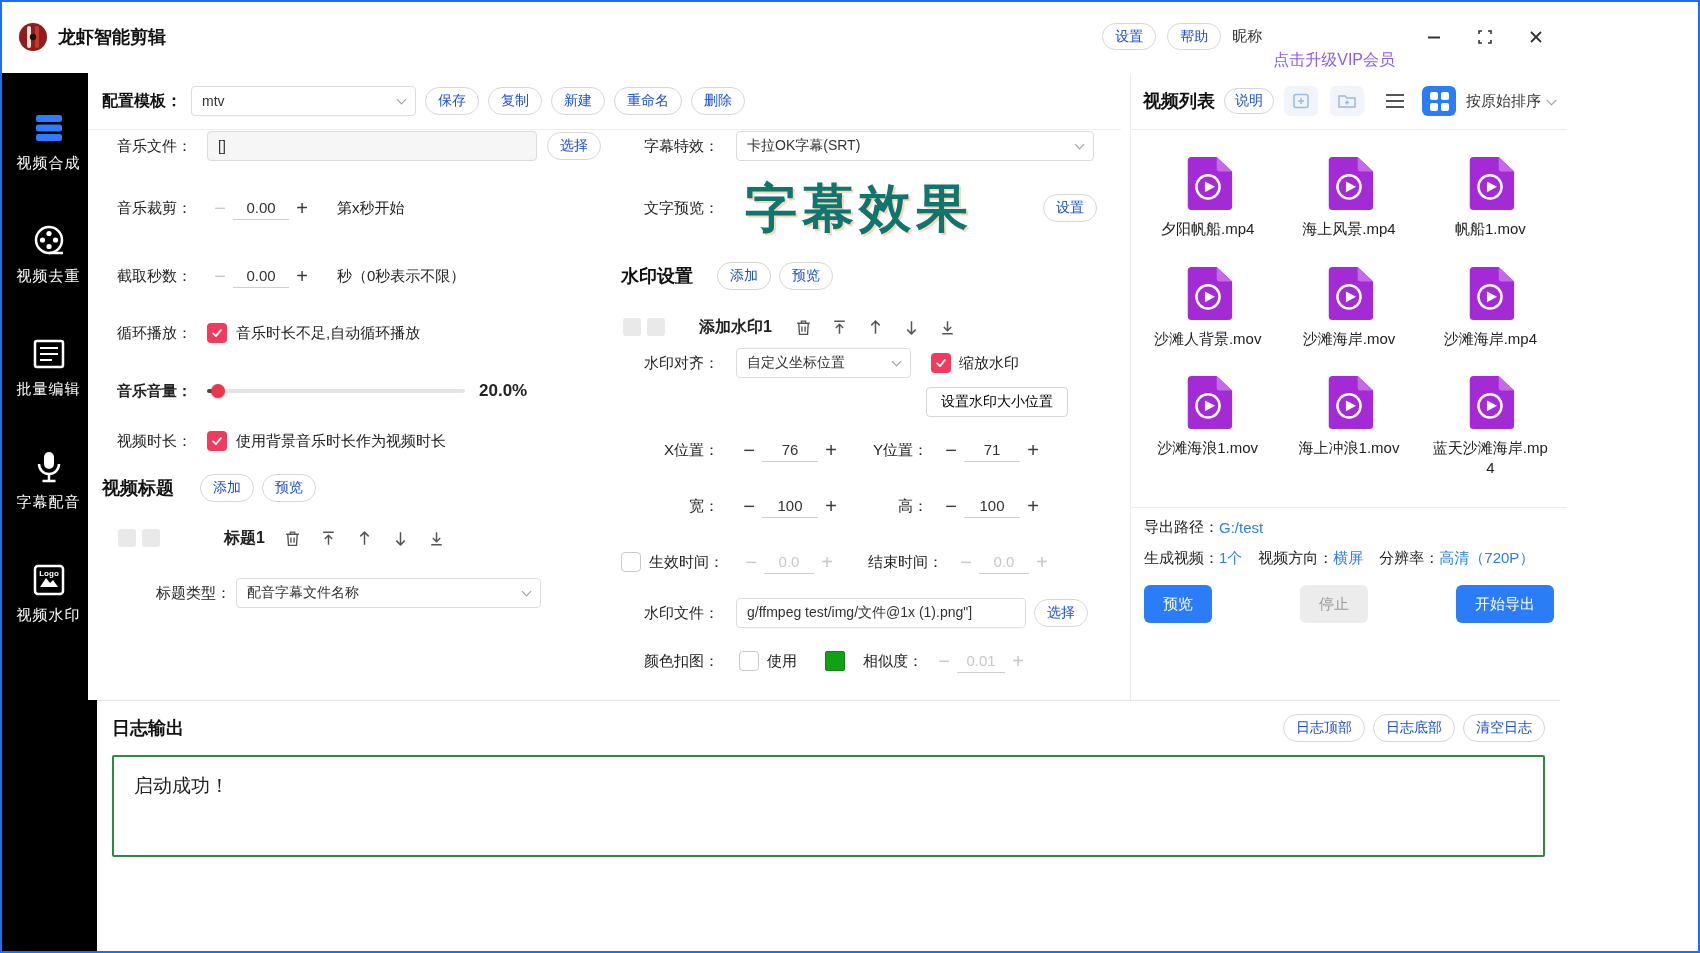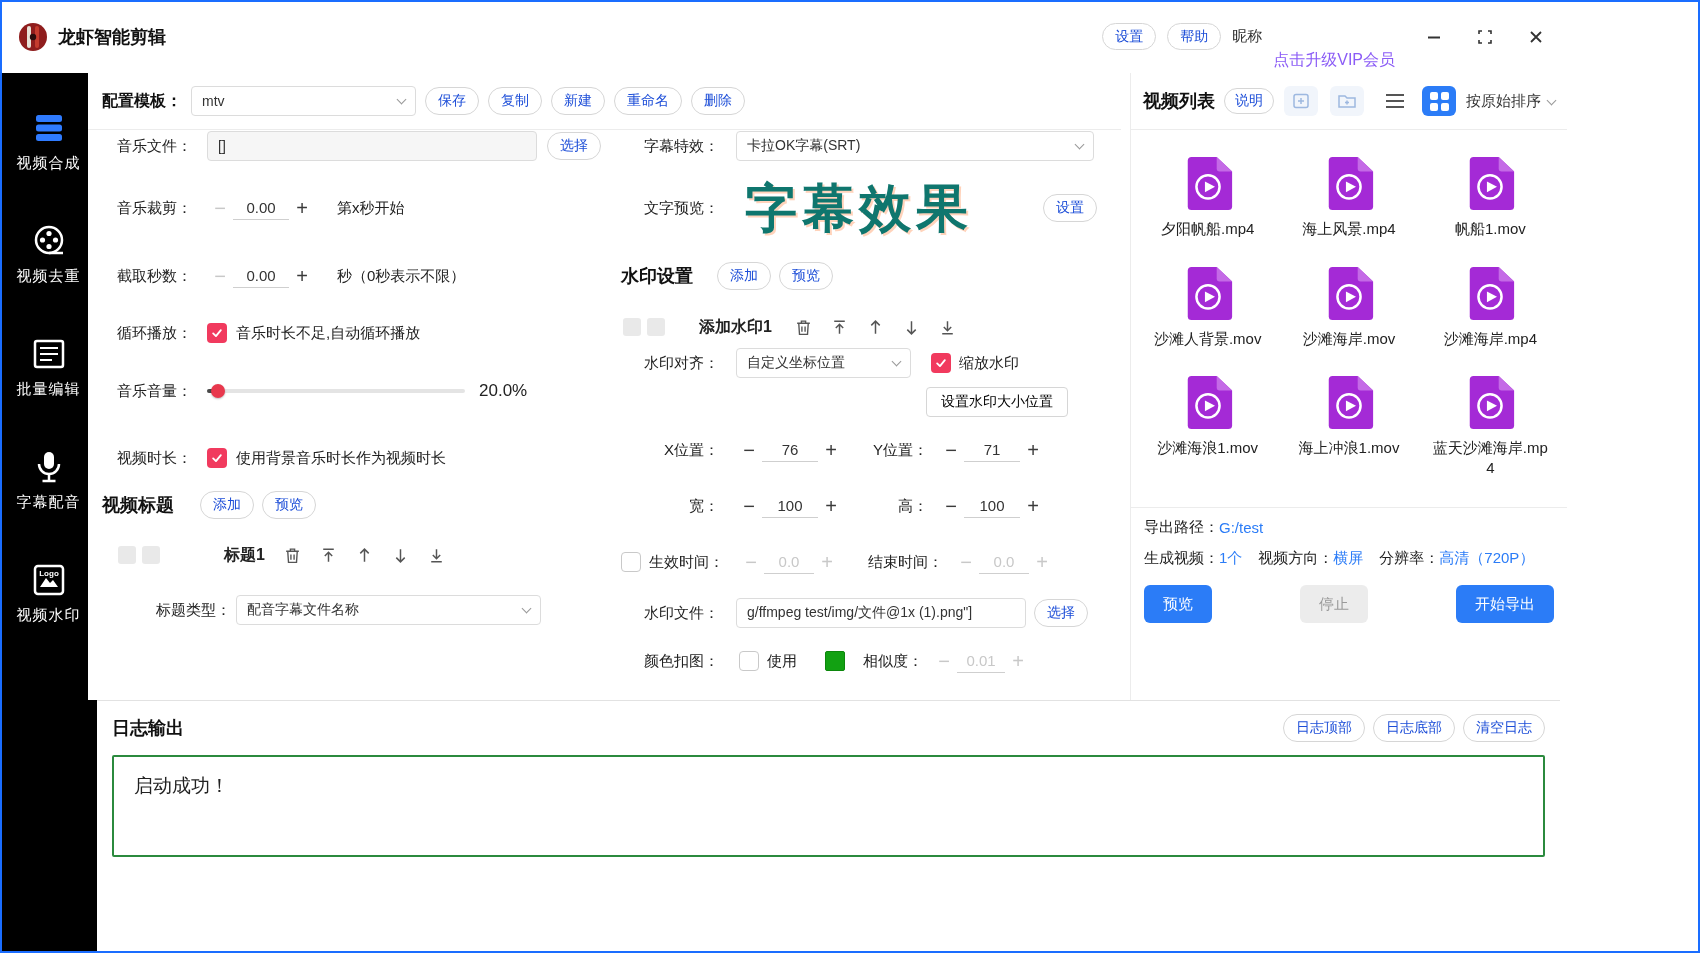--- a/index.html
+++ b/index.html
@@ -224,21 +224,21 @@
       </div>
       <div class="row" style="margin-bottom:26px;">
         <span class="lbl lbl-90">循环播放：</span>
         <span class="checkbox checked" style="margin-left:15px;">
           <svg viewBox="0 0 20 20">
               <path d="M4.5 10.5l4 4 7-8.5" fill="none" stroke="#fff" stroke-width="2.6" stroke-linecap="round" stroke-linejoin="round"></path>
             </svg>
         </span>
         <span class="lbl" style="margin-left:9px;">音乐时长不足,自动循环播放</span>
       </div>
-      <div class="row" style="margin-bottom:35px;">
+      <div class="row" style="margin-bottom:18px;font-weight:bold;">
         <span class="lbl lbl-90">音乐音量：</span>
         <span class="slider">
           <span class="slider-track"></span>
           <span class="slider-fill"></span>
           <span class="slider-handle"></span>
         </span>
         <span class="volume-pct">20.0%</span>
       </div>
       <div class="row" style="margin-bottom:15px;">
         <span class="lbl lbl-90">视频时长：</span>

